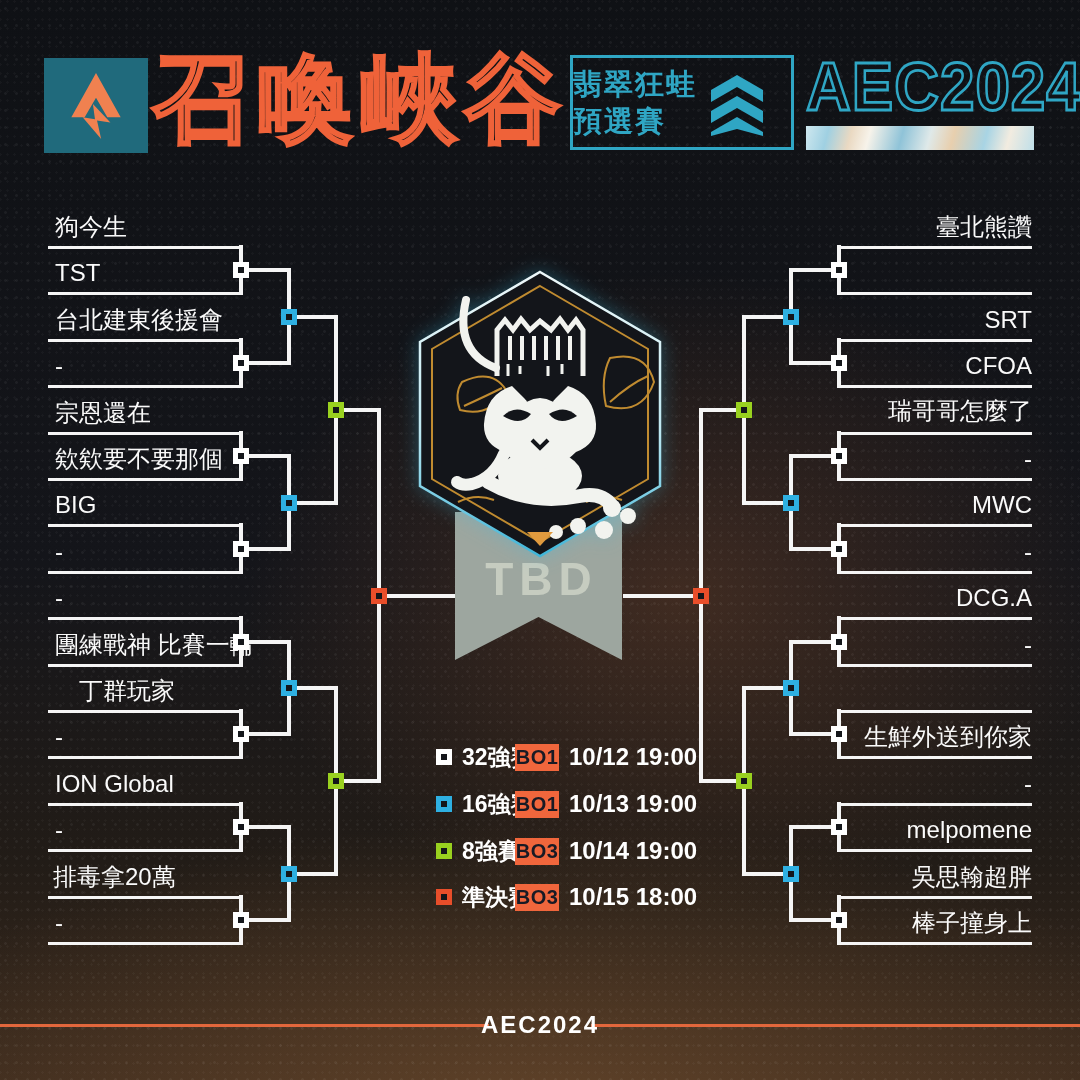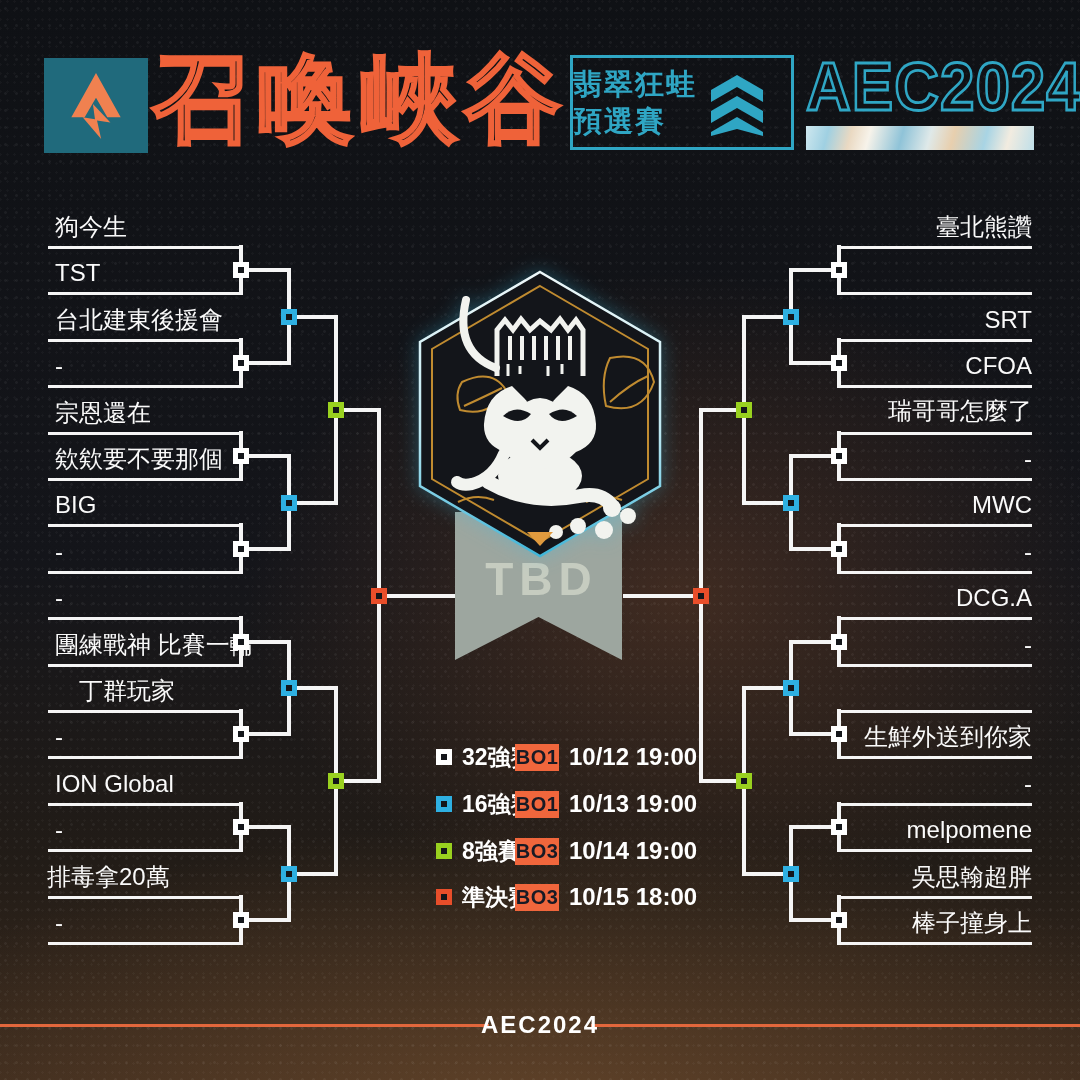--- a/index.html
+++ b/index.html
@@ -118,21 +118,21 @@
       <div class="team" style="top: 629px; left: 55px;">團練戰神 比賽一輪</div>
       <div class="bline" style="left: 48px; top: 710px; width: 195px; height: 3px;"></div>
       <div class="team" style="top: 675px; left: 55px; margin-left: 24px;">丁群玩家</div>
       <div class="bline" style="left: 48px; top: 756px; width: 195px; height: 3px;"></div>
       <div class="team" style="top: 721px; left: 55px;">-</div>
       <div class="bline" style="left: 48px; top: 803px; width: 195px; height: 3px;"></div>
       <div class="team" style="top: 768px; left: 55px;">ION Global</div>
       <div class="bline" style="left: 48px; top: 849px; width: 195px; height: 3px;"></div>
       <div class="team" style="top: 814px; left: 55px;">-</div>
       <div class="bline" style="left: 48px; top: 896px; width: 195px; height: 3px;"></div>
-      <div class="team" style="top: 861px; left: 47px;">排毒拿20萬</div>
+      <div class="team" style="top: 861px; left: 53px;">排毒拿20萬</div>
       <div class="bline" style="left: 48px; top: 942px; width: 195px; height: 3px;"></div>
       <div class="team" style="top: 907px; left: 55px;">-</div>
       <div class="bline" style="left: 239px; top: 245px; width: 4px; height: 50px;"></div>
       <div class="bline" style="left: 239px; top: 338px; width: 4px; height: 50px;"></div>
       <div class="bline" style="left: 239px; top: 431px; width: 4px; height: 50px;"></div>
       <div class="bline" style="left: 239px; top: 523px; width: 4px; height: 51px;"></div>
       <div class="bline" style="left: 239px; top: 616px; width: 4px; height: 51px;"></div>
       <div class="bline" style="left: 239px; top: 709px; width: 4px; height: 50px;"></div>
       <div class="bline" style="left: 239px; top: 802px; width: 4px; height: 50px;"></div>
       <div class="bline" style="left: 239px; top: 895px; width: 4px; height: 50px;"></div>

